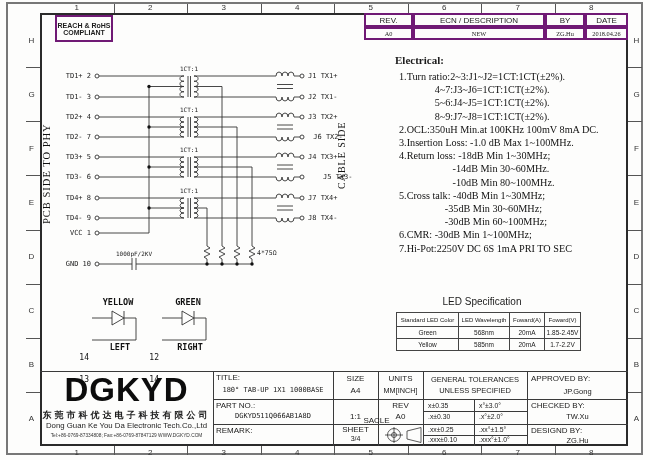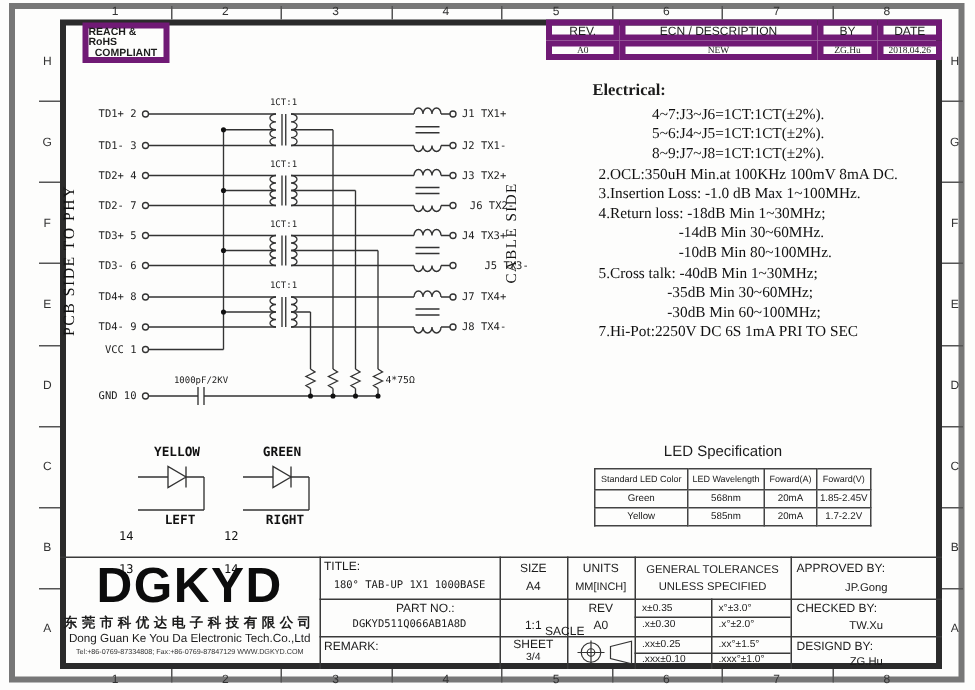--- a/index.html
+++ b/index.html
@@ -1,19 +1,19 @@
 <!DOCTYPE html>
 <html><head>
 <meta charset="utf-8">
 <style>
   html,body{margin:0;padding:0;background:#e9e9e9;}
   #sheet{position:relative;width:650px;height:460px;background:#fdfdfc;overflow:hidden;
          font-family:"Liberation Sans",sans-serif;color:#1c1c1c;}
   .abs{position:absolute;}
-  .box{position:absolute;border:4px solid #701a75;box-sizing:border-box;}
+  .box{position:absolute;border:2px solid #701a75;box-sizing:border-box;}
   .hline,.vline{position:absolute;background:#3a3a3a;}
   .zlbl{position:absolute;display:flex;align-items:center;justify-content:center;
         font-size:8px;color:#333;}
   .tick{position:absolute;background:#555;}
   .mono{font-family:"DejaVu Sans Mono",monospace;}
   .serif{font-family:"Liberation Serif",serif;}
   .pin-lbl{position:absolute;width:47px;text-align:right;font:7px "DejaVu Sans Mono",monospace;color:#222;}
   .out-lbl{position:absolute;width:52px;text-align:left;font:7px "DejaVu Sans Mono",monospace;color:#222;}
   .xfmr-lbl{position:absolute;width:26px;text-align:center;font:6px "DejaVu Sans Mono",monospace;color:#222;}
   .vtext{position:absolute;writing-mode:vertical-rl;transform:rotate(180deg);
@@ -162,31 +162,33 @@
   <span class="led-pin" style="left:72px;top:313px;width:17px;">14</span>
   <span class="led-pin" style="left:72px;top:335px;width:17px;">13</span>
   <span class="led-txt" style="left:96px;top:342px;width:48px;">LEFT</span>
   <span class="led-txt" style="left:164px;top:297px;width:48px;">GREEN</span>
   <span class="led-pin" style="left:142px;top:313px;width:17px;">12</span>
   <span class="led-pin" style="left:142px;top:335px;width:17px;">14</span>
   <span class="led-txt" style="left:166px;top:342px;width:48px;">RIGHT</span>
 
   <div class="abs" style="left:395px;top:54px;font:bold 11px 'Liberation Serif',serif;">Electrical:</div>
   <div class="abs" style="left:399px;top:70px;width:228px;">
+    <div class="el-line">1.Turn ratio:2~3:J1~J2=1CT:1CT(±2%).</div>
     <div class="el-line">              4~7:J3~J6=1CT:1CT(±2%).</div>
     <div class="el-line">              5~6:J4~J5=1CT:1CT(±2%).</div>
     <div class="el-line">              8~9:J7~J8=1CT:1CT(±2%).</div>
     <div class="el-line">2.OCL:350uH Min.at 100KHz 100mV 8mA DC.</div>
     <div class="el-line">3.Insertion Loss: -1.0 dB Max 1~100MHz.</div>
     <div class="el-line">4.Return loss: -18dB Min 1~30MHz;</div>
     <div class="el-line">                     -14dB Min 30~60MHz.</div>
     <div class="el-line">                     -10dB Min 80~100MHz.</div>
     <div class="el-line">5.Cross talk: -40dB Min 1~30MHz;</div>
     <div class="el-line">                  -35dB Min 30~60MHz;</div>
     <div class="el-line">                  -30dB Min 60~100MHz;</div>
+    <div class="el-line">6.CMR: -30dB Min 1~100MHz;</div>
     <div class="el-line">7.Hi-Pot:2250V DC 6S 1mA PRI TO SEC</div>
   </div>
 
   <div class="abs" style="left:396px;top:296px;width:172px;text-align:center;font-size:10px;">LED Specification</div>
   <table class="spec" style="left:396px;top:312px;">
     <tbody>
         <tr style="height:14px;">
       <th style="width:59px;font-size:6px;">Standard LED Color</th>
       <th style="width:48px;font-size:6px;">LED Wavelength</th>
       <th style="width:32px;font-size:6px;">Foward(A)</th>
@@ -219,21 +221,21 @@
   <div class="hline" style="left:423px;top:411px;width:104px;height:1px;"></div>
   <div class="hline" style="left:423px;top:435px;width:104px;height:1px;"></div>
 
   <div class="abs" style="left:40px;top:372px;width:173px;text-align:center;font-size:33px;font-weight:600;letter-spacing:1px;line-height:36px;color:#0c0c0c;">DGKYD</div>
   <div class="abs" style="left:40px;top:409px;width:173px;text-align:center;font-size:9px;font-weight:bold;letter-spacing:3px;white-space:nowrap;overflow:hidden;">东莞市科优达电子科技有限公司</div>
   <div class="abs" style="left:40px;top:421px;width:173px;text-align:center;font-size:7.8px;white-space:nowrap;">Dong Guan Ke You Da Electronic Tech.Co.,Ltd</div>
   <div class="abs" style="left:40px;top:433px;width:173px;text-align:center;font-size:4.8px;color:#333;white-space:nowrap;">Tel:+86-0769-87334808; Fax:+86-0769-87847129  WWW.DGKYD.COM</div>
 
   <span class="cell-lbl" style="left:216px;top:373px;">TITLE:</span>
   <span class="cell-val mono" style="left:214px;top:386px;width:118px;font-size:7px;">180° TAB-UP 1X1 1000BASE</span>
-  <span class="cell-lbl" style="left:216px;top:401px;margin-left:48px;">PART NO.:</span>
+  <span class="cell-lbl" style="left:216px;top:401px;">PART NO.:</span>
   <span class="cell-val mono" style="left:214px;top:412px;width:118px;font-size:7px;">DGKYD511Q066AB1A8D</span>
   <span class="cell-lbl" style="left:216px;top:426px;">REMARK:</span>
 
   <span class="cell-val" style="left:333px;top:374px;width:45px;">SIZE</span>
   <span class="cell-val" style="left:333px;top:386px;width:45px;">A4</span>
   <span class="cell-val" style="left:378px;top:374px;width:45px;">UNITS</span>
   <span class="cell-val" style="left:378px;top:386px;width:45px;font-size:7.3px;">MM[INCH]</span>
   <span class="cell-val" style="left:333px;top:416px;width:45px;margin-left:21px;">SACLE</span>
   <span class="cell-val" style="left:333px;top:412px;width:45px;">1:1</span>
   <span class="cell-val" style="left:378px;top:401px;width:45px;">REV</span>

